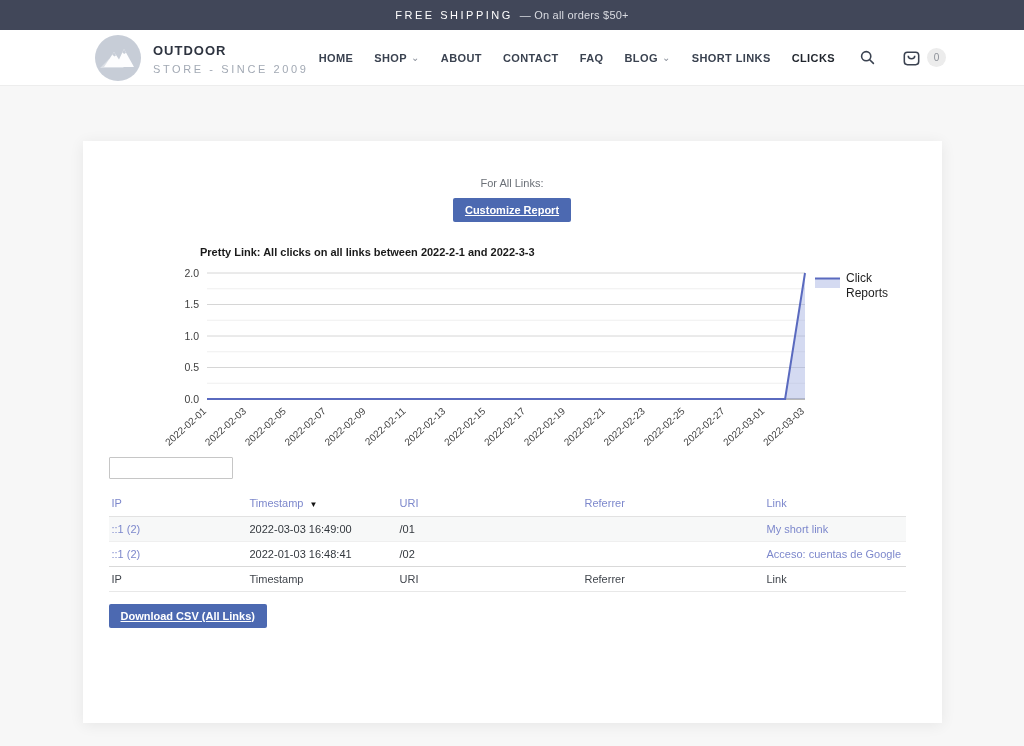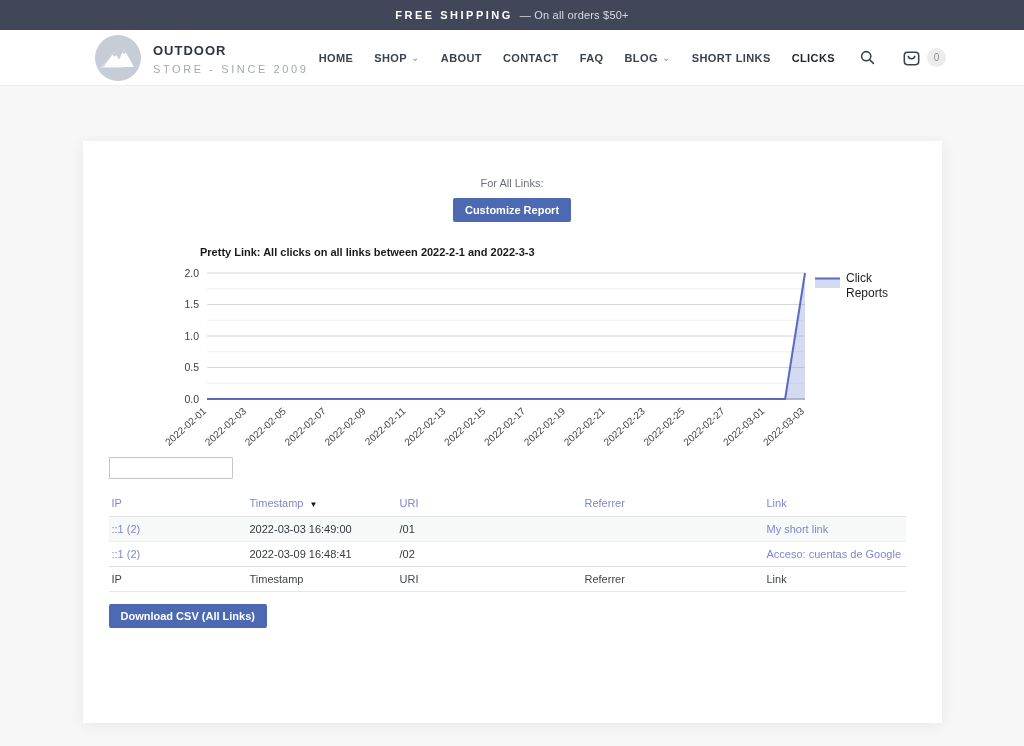--- a/index.html
+++ b/index.html
@@ -9,21 +9,21 @@
     background:#f7f7f7;
     color:#33383e;
     overflow:hidden;
   }
   
   .topbar {
     height:30px; background:#414759; color:#fff;
     display:flex; align-items:center; justify-content:center; gap:7px;
     font-size:11px;
   }
-  .topbar .hl { font-weight:700; letter-spacing:2.5px; }
+  .topbar .hl { font-weight:400; letter-spacing:2.5px; }
   .topbar .rest { color:#d9dbe1; letter-spacing:.2px; }
   
   .site-header {
     height:56px; background:#fff; border-bottom:1px solid #ededed;
     display:flex; align-items:center; justify-content:space-between;
     padding:0 78px 0 95px;
   }
   .brand { display:flex; align-items:center; gap:12px; }
   .brand-text .name { font-size:13px; font-weight:700; letter-spacing:1px; color:#2e3440; line-height:20px; }
   .brand-text .tagline { font-size:11px; letter-spacing:2.6px; color:#a2a9b4; margin-top:2px; }
@@ -47,20 +47,21 @@
     box-shadow:0 2px 14px rgba(0,0,0,.07);
     padding:36px 26px 90px;
   }
   .page-title { font-size:18px; font-weight:400; color:#3d444d; margin-bottom:13px; }
   .for-row { display:flex; align-items:center; gap:9px; margin-bottom:20px;flex-direction:column; }
   .for-label { font-size:11px; color:#6b7077; }
   .btn {
     background:#4c69b1; color:#fff; border:none; border-radius:2px;
     font-size:11px; font-weight:700; padding:6px 12px; cursor:pointer;
     font-family:"Liberation Sans","DejaVu Sans",sans-serif;
+    text-decoration:underline;
   }
   
   .chart-wrap { width:790px; height:215px; margin-bottom:0; }
   
   .search-row { display:flex; align-items:center; gap:6px; margin:0 0 12px; }
   .search-input {
     width:124px; height:22px; border:1px solid #c6c6c6; border-radius:1px;
     font-size:11px; padding:0 5px; outline:none;
   }
   
@@ -210,21 +211,21 @@
       <tbody>
           <tr>
             <td><a class="tlink">::1 (2)</a></td>
             <td>2022-03-03 16:49:00</td>
             <td>/01</td>
             <td></td>
             <td><a class="tlink">My short link</a></td>
           </tr>
           <tr>
             <td><a class="tlink">::1 (2)</a></td>
-            <td>2022-03-09 16:48:41</td>
+            <td>2022-01-03 16:48:41</td>
             <td>/02</td>
             <td></td>
             <td><a class="tlink">Acceso: cuentas de Google</a></td>
           </tr>
         </tbody>
       <tfoot>
           <tr>
             <td>IP</td>
             <td>Timestamp</td>
             <td>URI</td>

